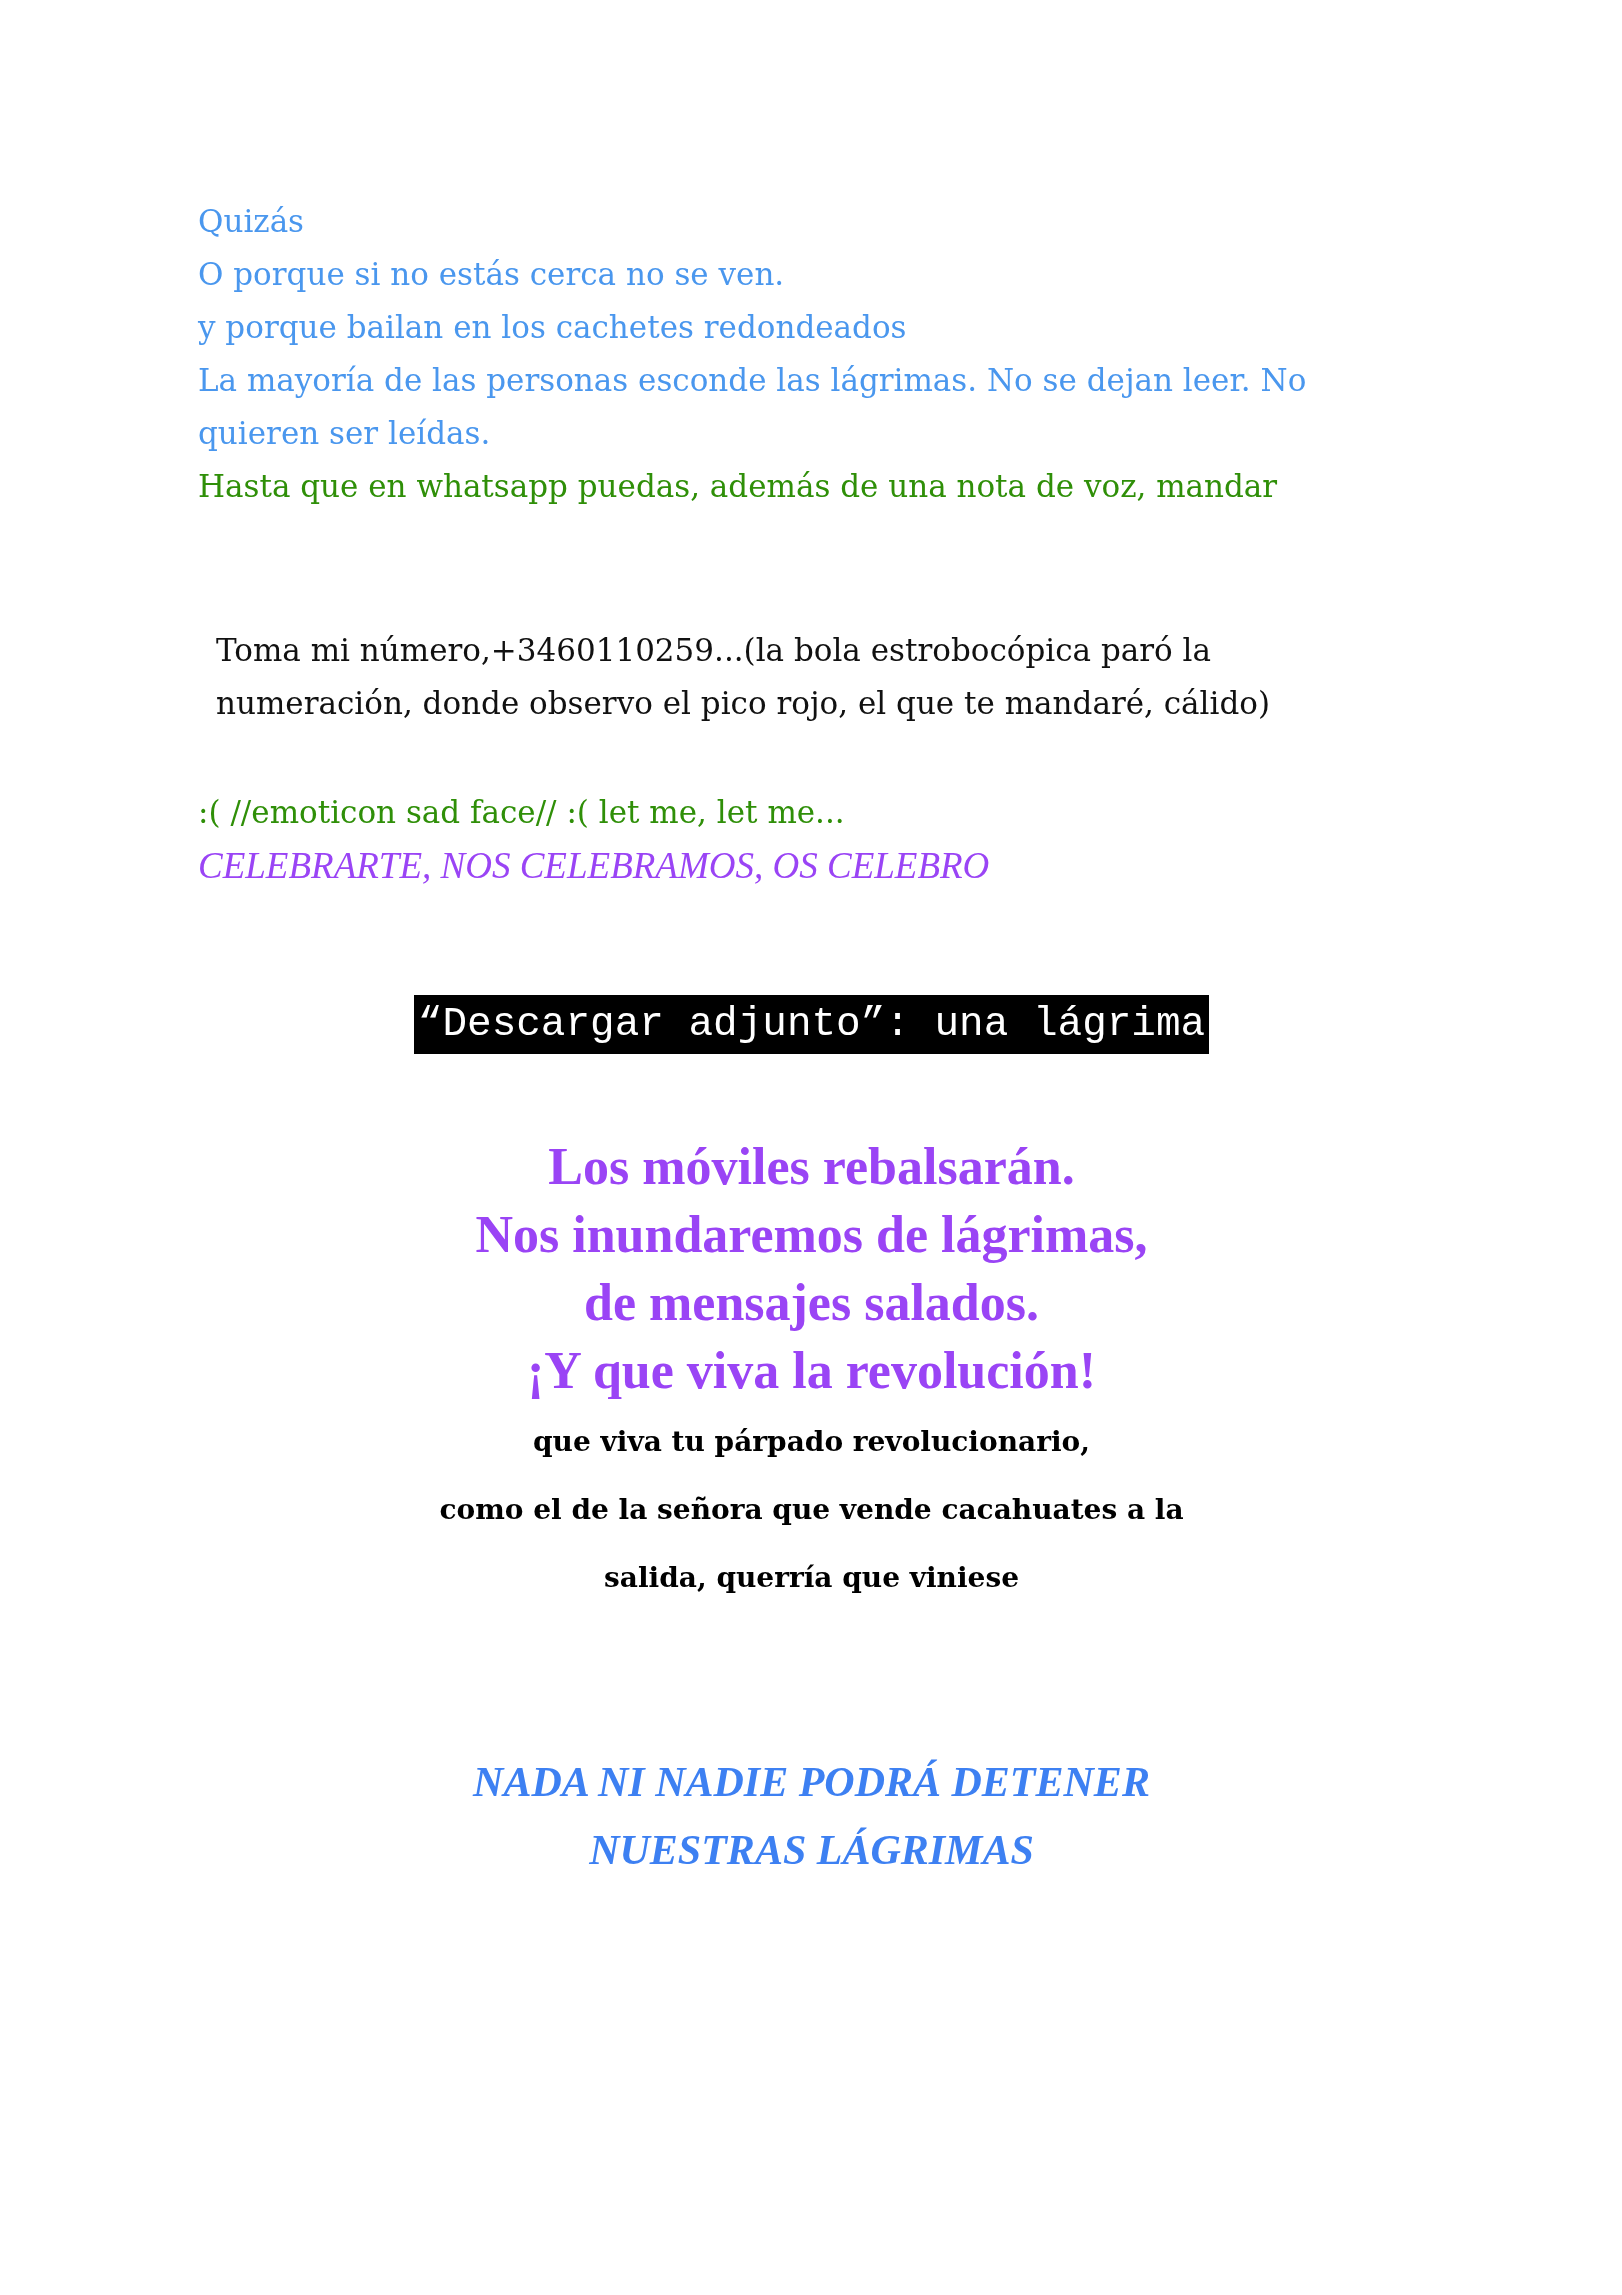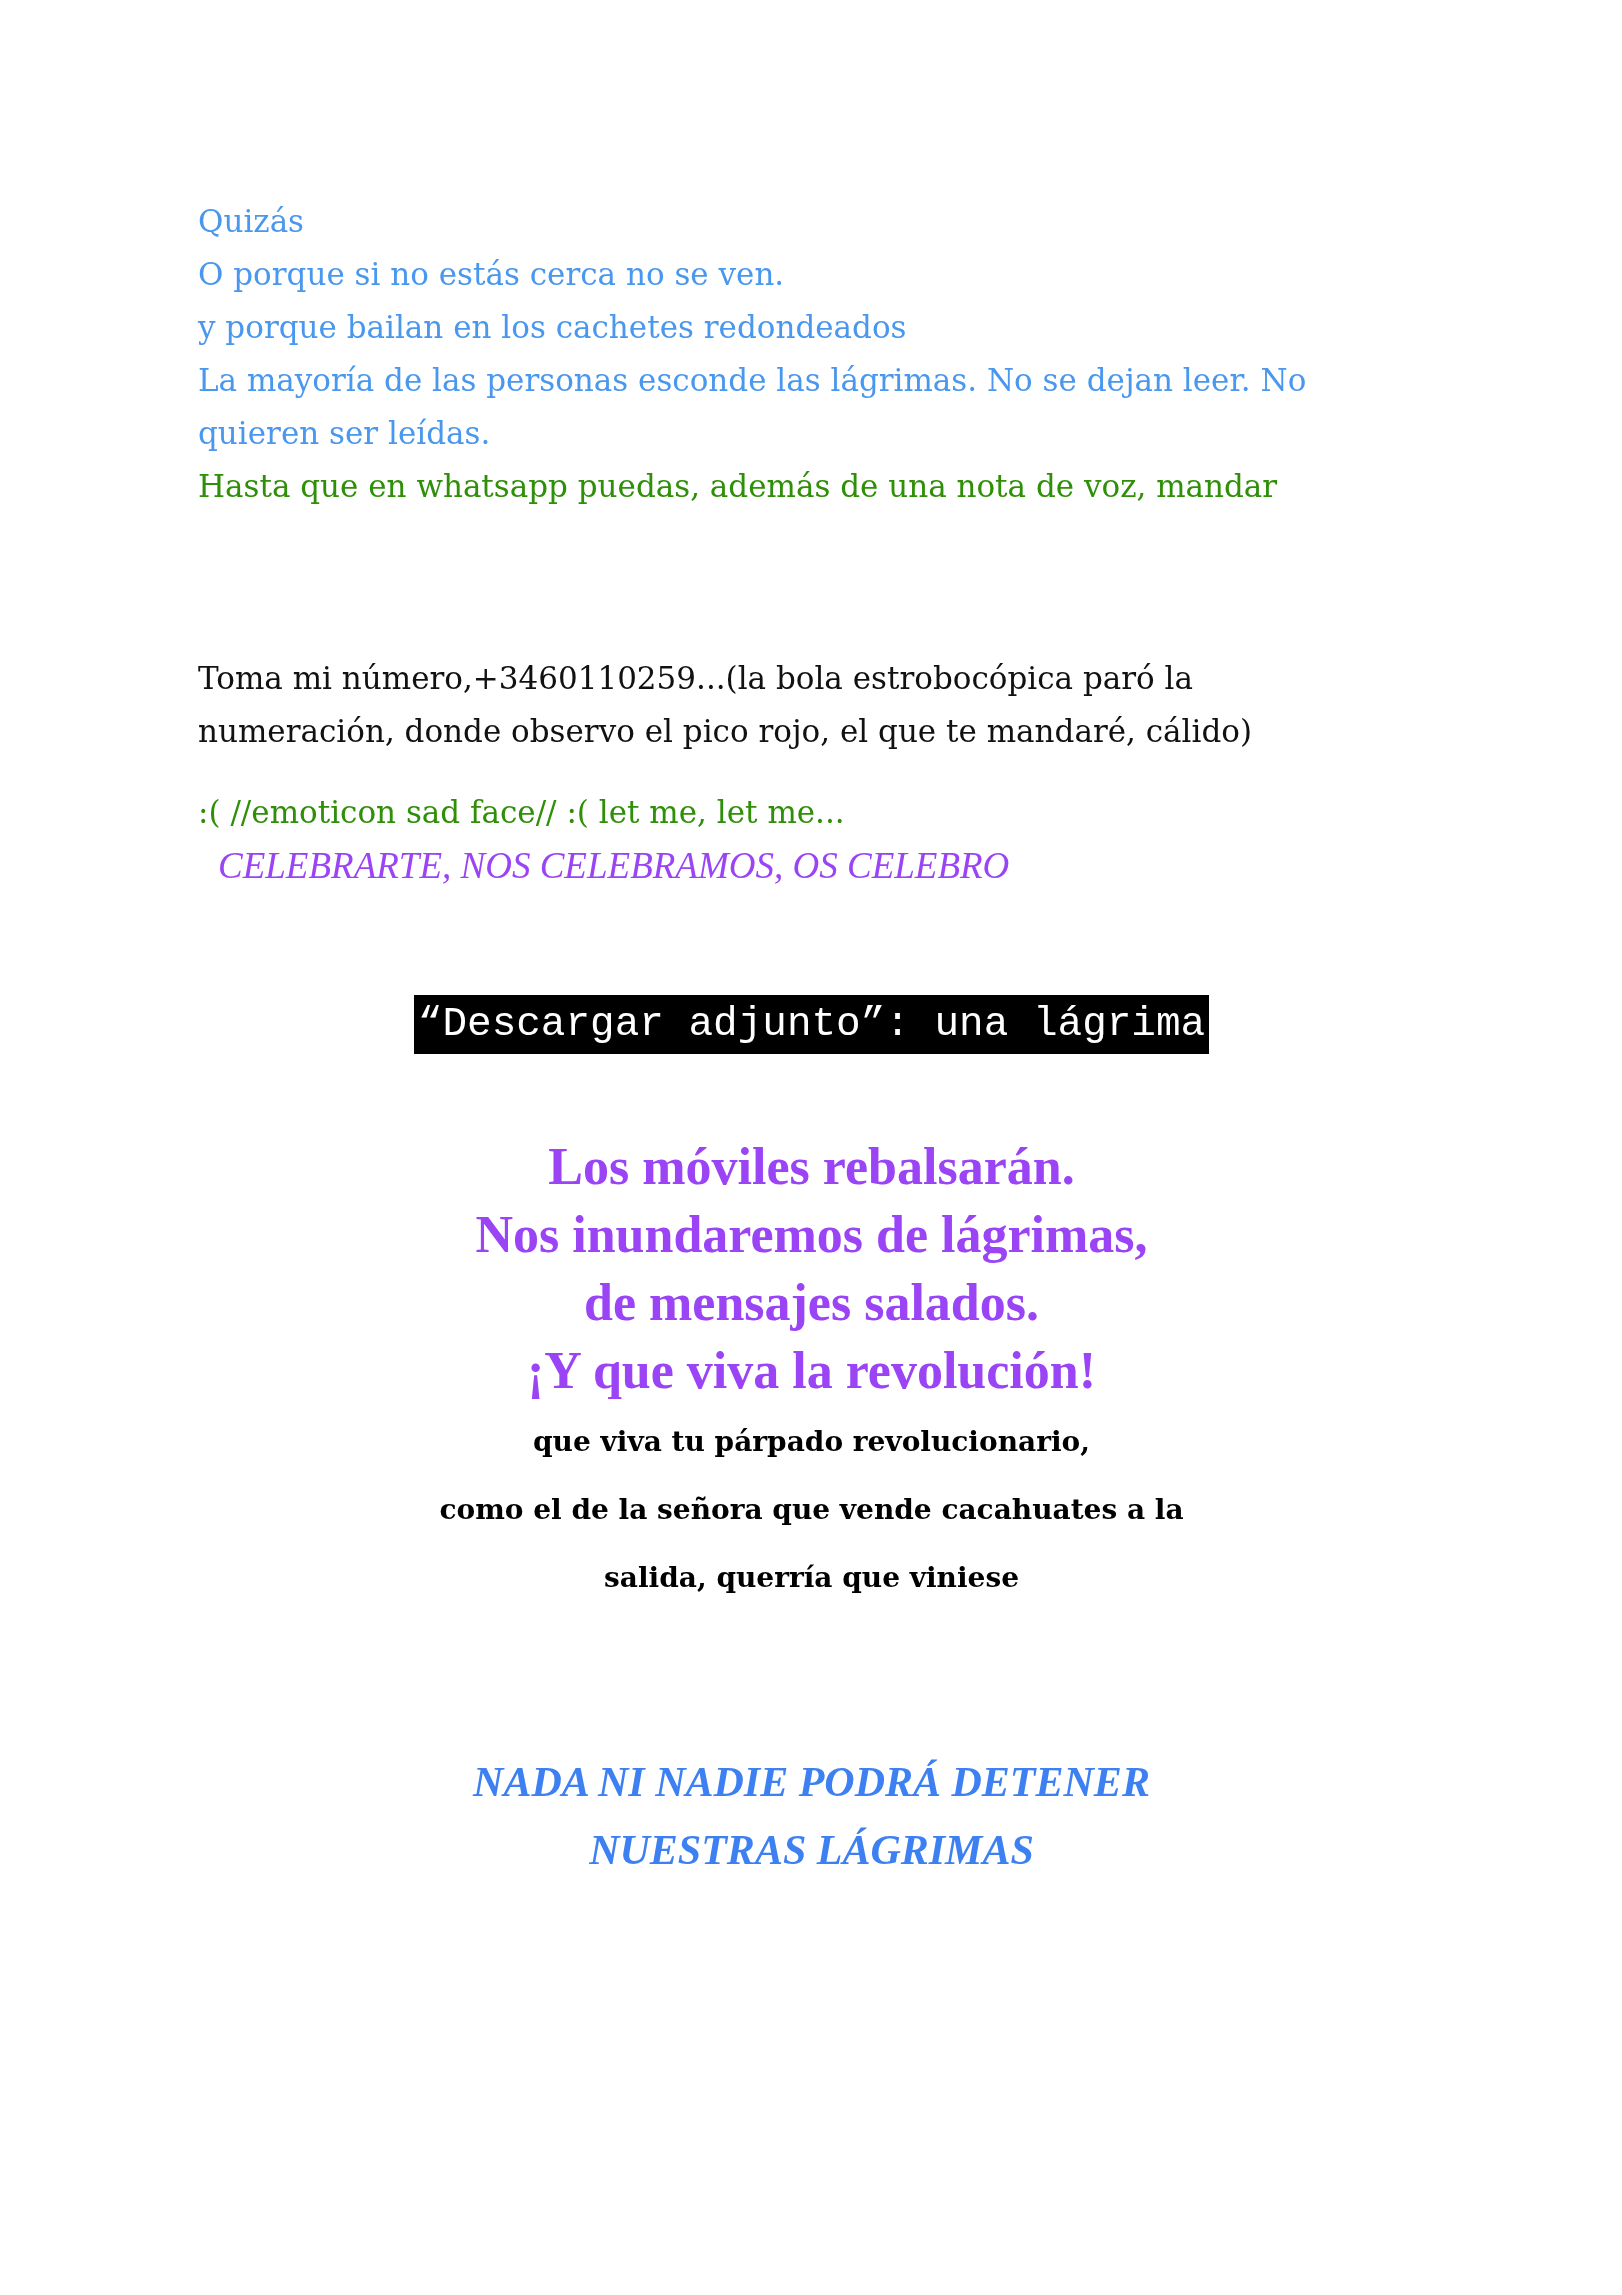--- a/index.html
+++ b/index.html
@@ -4,21 +4,21 @@
 <style>
   html, body { margin: 0; padding: 0; background: #ffffff; }
   body { width: 1623px; height: 2295px; position: relative; overflow: hidden; }
   .page { position: absolute; left: 0; top: 0; width: 1623px; height: 2295px; background: #fff; border-radius: 20px; }
   .block { position: absolute; left: 198px; width: 1230px; }
   .ln { display: block; white-space: nowrap; }
   .para { font-family: "DejaVu Serif", serif; font-size: 31px; line-height: 53px; }
   .blue { color: #4a97ee; }
   .green { color: #2f8f08; }
   .black { color: #111111; }
-  .purple-it { color: #9a44f5; font-family: "Liberation Serif", serif; font-style: italic; font-size: 37px; margin-left: 20px; }
+  .purple-it { color: #9a44f5; font-family: "Liberation Serif", serif; font-style: italic; font-size: 37px; }
   .banner-wrap { position: absolute; left: 0; width: 1623px; top: 995px; text-align: center; }
   .banner { display: inline-block; background: #000; color: #fff; font-family: Liberation Mono, monospace; font-size: 41px; line-height: 59px; height: 59px; padding: 0 3.9px; white-space: nowrap; }
   .center-block { position: absolute; left: 0; width: 1623px; text-align: center; }
   .purple-bold { font-family: "Liberation Serif", serif; font-weight: bold; font-size: 52px; line-height: 68px; color: #9a44f5; }
   .black-bold { font-family: "DejaVu Serif", serif; font-weight: bold; font-size: 28px; line-height: 68px; color: #000; }
   .blue-bold-it { font-family: Liberation Serif, serif; font-weight: bold; font-style: italic; font-size: 42px; line-height: 68px; color: #3d80f2; }
 </style>
 </head>
 <body>
 
@@ -26,21 +26,21 @@
 
   <div class="block para" style="top:195px;">
     <span class="ln blue">Quizás</span>
     <span class="ln blue">O porque si no estás cerca no se ven.</span>
     <span class="ln blue">y porque bailan en los cachetes redondeados</span>
     <span class="ln blue">La mayoría de las personas esconde las lágrimas. No se dejan leer. No</span>
     <span class="ln blue">quieren ser leídas.</span>
     <span class="ln green">Hasta que en whatsapp puedas, además de una nota de voz, mandar</span>
   </div>
 
-  <div class="block para" style="top:652px;">
+  <div class="block para" style="top:624px;margin-left:18px;">
     <span class="ln black">Toma mi número,+3460110259...(la bola estrobocópica paró la</span>
     <span class="ln black">numeración, donde observo el pico rojo, el que te mandaré, cálido)</span>
   </div>
 
   <div class="block para" style="top:786px;">
     <span class="ln green">:( //emoticon sad face// :(  let me, let me...</span>
     <span class="ln purple-it">CELEBRARTE, NOS CELEBRAMOS, OS CELEBRO</span>
   </div>
 
   <div class="banner-wrap">

